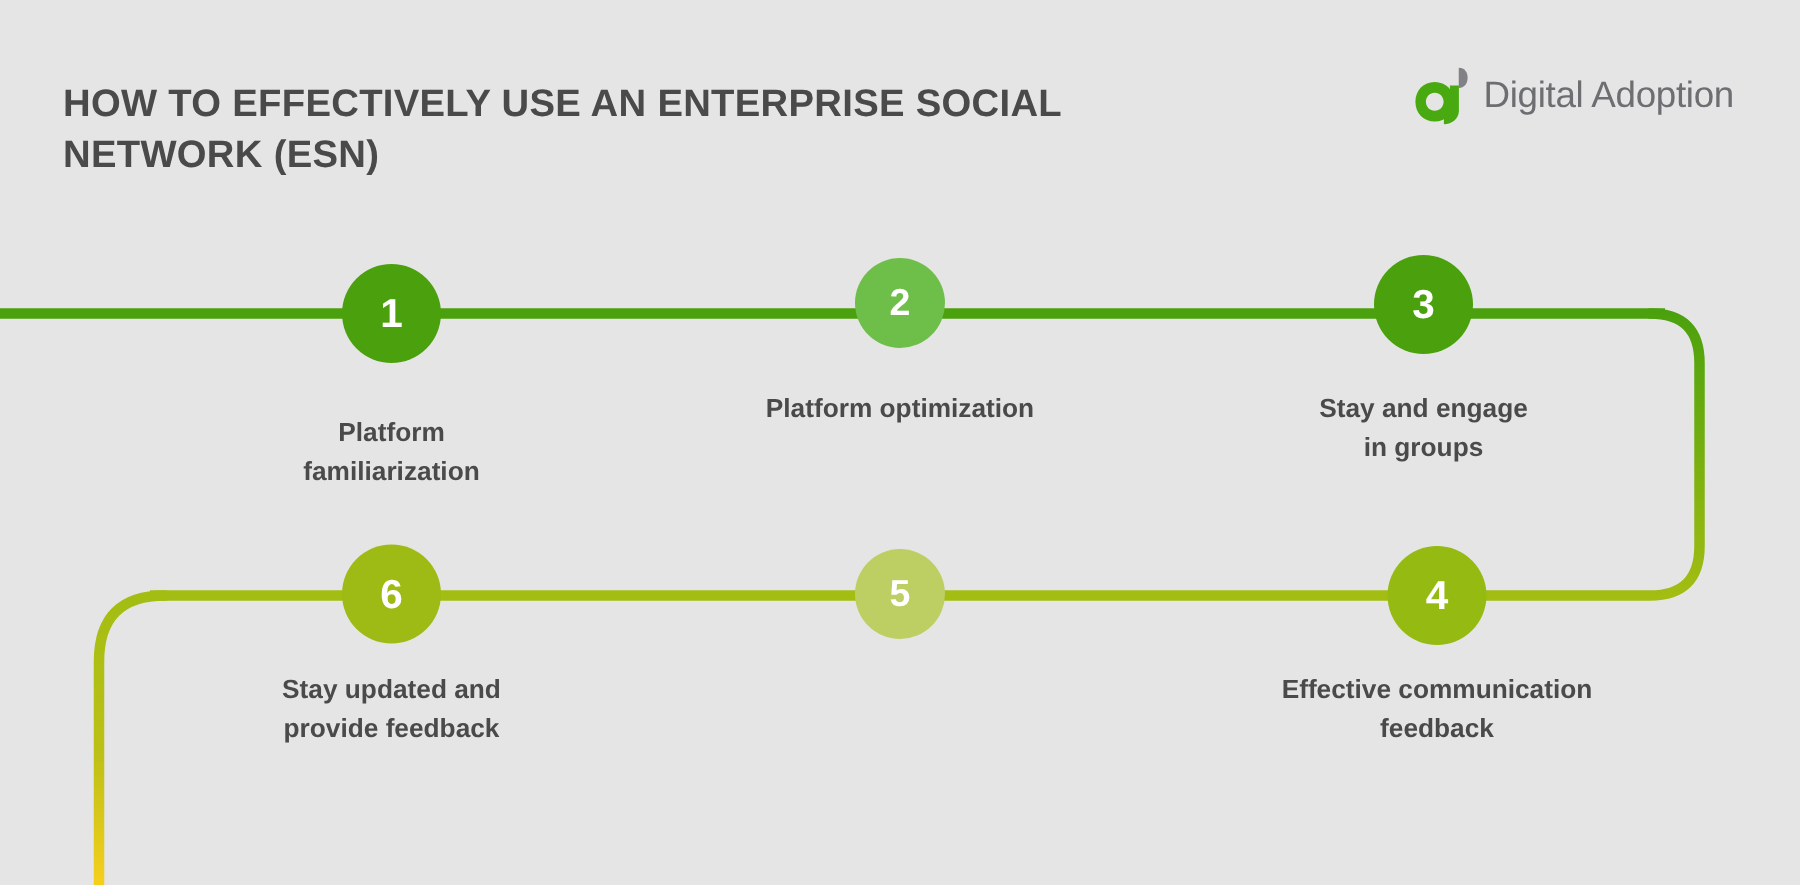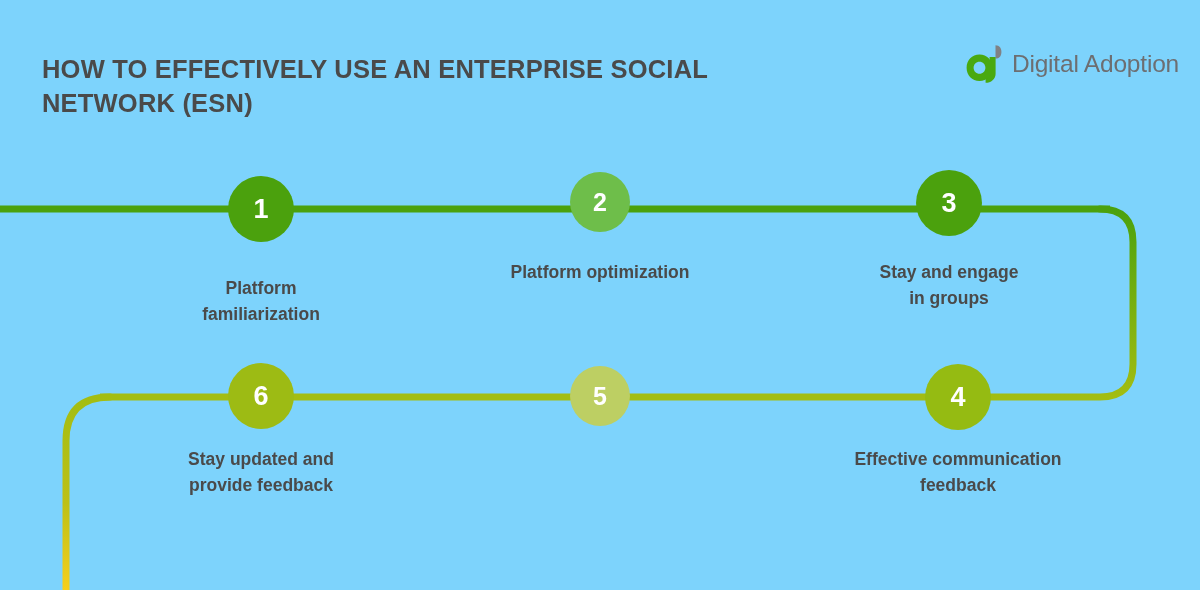--- a/index.html
+++ b/index.html
@@ -11,41 +11,41 @@
     width: 1200px;
     height: 590px;
     background: #f4fdf6;
     font-family: "Liberation Sans", sans-serif;
     overflow: hidden;
   }
   #canvas {
     position: relative;
     width: 1200px;
     height: 590px;
-    background: #7dd3fc;
+    background: #e5e5e5;
   }
 
   
   #title {
     position: absolute;
     left: 42px;
     top: 52px;
     width: 790px;
     font-size: 25.5px;
     font-weight: bold;
     line-height: 34px;
     letter-spacing: 0.2px;
     color: #4a4a4a;
     text-transform: uppercase;
     white-space: pre-line;
   }
 
   #logo {
     position: absolute;
-    right: 21px;
+    right: 44px;
     top: 42px;
     display: flex;
     align-items: center;
     gap: 6px;
   }
   #logo-mark {
     width: 42px;
     height: 44px;
     display: block;
   }

